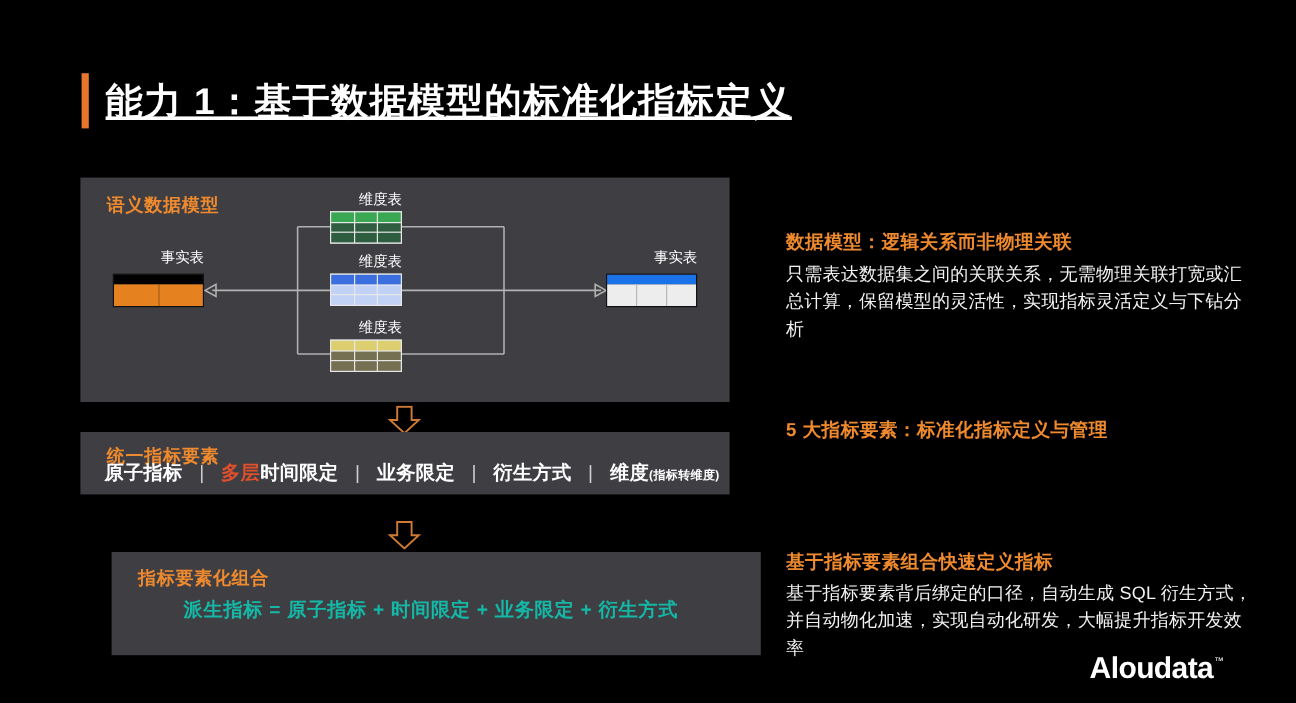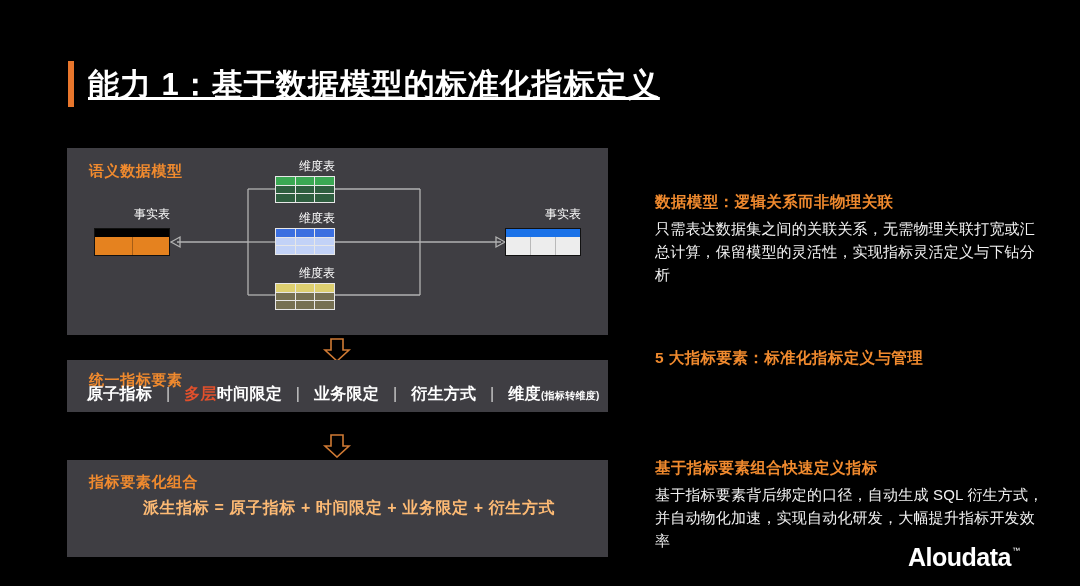--- a/index.html
+++ b/index.html
@@ -45,21 +45,21 @@
   
   .panel {
     position: absolute;
     background: #3f3e43;
     left: 67px;
     width: 541px;
     box-sizing: border-box;
   }
   #panel-model   { top: 148px; height: 187px; }
   #panel-element { top: 360px; height: 52px;  }
-  #panel-combo   { top: 460px; height: 97px;  }
+  #panel-combo   { top: 460px; height: 86px; margin-left: 26px;  }
 
   .panel-heading {
     position: absolute;
     left: 22px;
     font-size: 15px;
     font-weight: bold;
     color: #f08a2e;
     letter-spacing: 0.6px;
     white-space: nowrap;
   }
@@ -168,25 +168,25 @@
     color: #cfcfcf;
     font-weight: normal;
     padding: 0 9px;
   }
   #element-row .hl { color: #e0502c; }
   #element-row .sub { font-size: 10px; font-weight: bold; }
 
   
   #combo-row {
     position: absolute;
-    left: 76px;
+    left: 60px;
     top: 38px;
     font-size: 16px;
     font-weight: bold;
-    color: #fdba74;
+    color: #14b8a6;
     white-space: nowrap;
     letter-spacing: 0.6px;
   }
 
   
   .info-block {
     position: absolute;
     left: 655px;
     width: 392px;
   }

